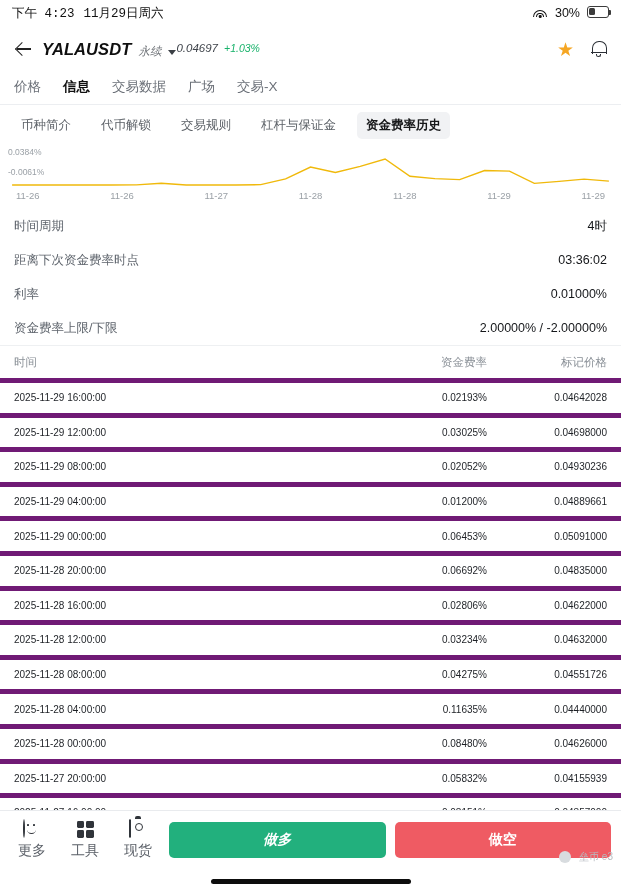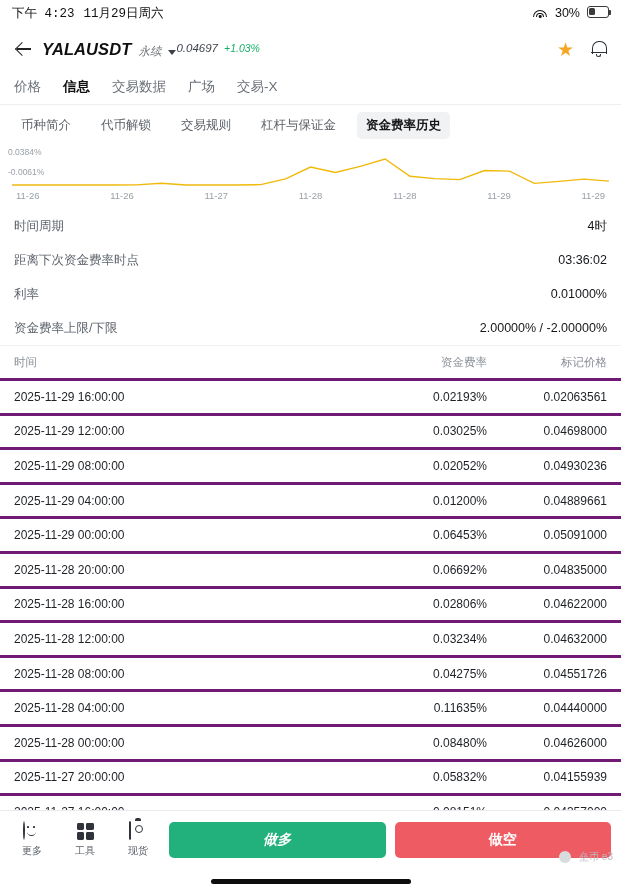--- a/index.html
+++ b/index.html
@@ -107,35 +107,35 @@
   .table { flex: 1 1 auto; overflow: hidden; border-top: 1px solid #eef0f2; }
   .thead {
     display: flex; align-items: center; height: 32px; padding: 0 14px;
     font-size: 11.5px; color: #8a9097;
   }
   .thead .c1 { flex: 1 1 auto; }
   .thead .c2 { width: 130px; text-align: right; }
   .thead .c3 { width: 120px; text-align: right; }
   .trow {
     display: flex; align-items: center; height: 34.6px; padding: 0 14px;
-    font-size: 12px; color: #1d2025;
-    border-top: 3px solid #701a75;
+    font-size: 10px; color: #1d2025;
+    border-top: 5px solid #701a75;
   }
   .trow .c1 { flex: 1 1 auto; }
   .trow .c2 { width: 130px; text-align: right; }
   .trow .c3 { width: 120px; text-align: right; }
 
   
   .bottom {
     flex: 0 0 58px; height: 58px; border-top: 1px solid #e9ebee;
     display: flex; align-items: center; padding: 0 10px; gap: 9px; background: #fff;
   }
   .bicon { width: 44px; display: flex; flex-direction: column; align-items: center; gap: 3px; cursor: pointer; }
   .bicon .g { width: 19px; height: 19px; position: relative; }
-  .bicon .lbl { font-size: 10px; color: #5c6169; }
+  .bicon .lbl { font-size: 14px; color: #5c6169; }
   .sm-face { width: 17px; height: 17px; border: 1.4px solid #30343a; border-radius: 50%; position: relative; margin: 1px auto 0; }
   .sm-face:before { content: ""; position: absolute; left: 3.4px; top: 9px; width: 9px; height: 4px; border-bottom: 1.4px solid #30343a; border-radius: 0 0 6px 6px; }
   .sm-face:after { content: ""; position: absolute; left: 3.8px; top: 4.6px; width: 1.7px; height: 1.7px; background: #30343a; border-radius: 50%; box-shadow: 6px 0 0 #30343a; }
   .grid4 { width: 17px; height: 17px; margin: 1px auto 0; display: grid; grid-template-columns: 1fr 1fr; grid-template-rows: 1fr 1fr; gap: 2.6px; }
   .grid4 i { background: #30343a; border-radius: 1.4px; }
   .cam { width: 18px; height: 15px; margin: 2px auto 0; border: 1.4px solid #30343a; border-radius: 3px; position: relative; }
   .cam:before { content: ""; position: absolute; left: 5.2px; top: 3.4px; width: 6px; height: 6px; border: 1.4px solid #30343a; border-radius: 50%; }
   .cam:after { content: ""; position: absolute; left: 5px; top: -3.4px; width: 6px; height: 2.4px; background: #30343a; border-radius: 2px 2px 0 0; }
   .btn {
     flex: 1 1 0; height: 36px; border-radius: 5px; border: none;
@@ -255,21 +255,21 @@
   <div class="table">
     <div class="thead">
       <span class="c1">时间</span>
       <span class="c2">资金费率</span>
       <span class="c3">标记价格</span>
     </div>
     <div id="table-body">
         <div class="trow">
           <span class="c1">2025-11-29 16:00:00</span>
           <span class="c2">0.02193%</span>
-          <span class="c3">0.02063561</span>
+          <span class="c3">0.04642028</span>
         </div>
         <div class="trow">
           <span class="c1">2025-11-29 12:00:00</span>
           <span class="c2">0.03025%</span>
           <span class="c3">0.04698000</span>
         </div>
         <div class="trow">
           <span class="c1">2025-11-29 08:00:00</span>
           <span class="c2">0.02052%</span>
           <span class="c3">0.04930236</span>

